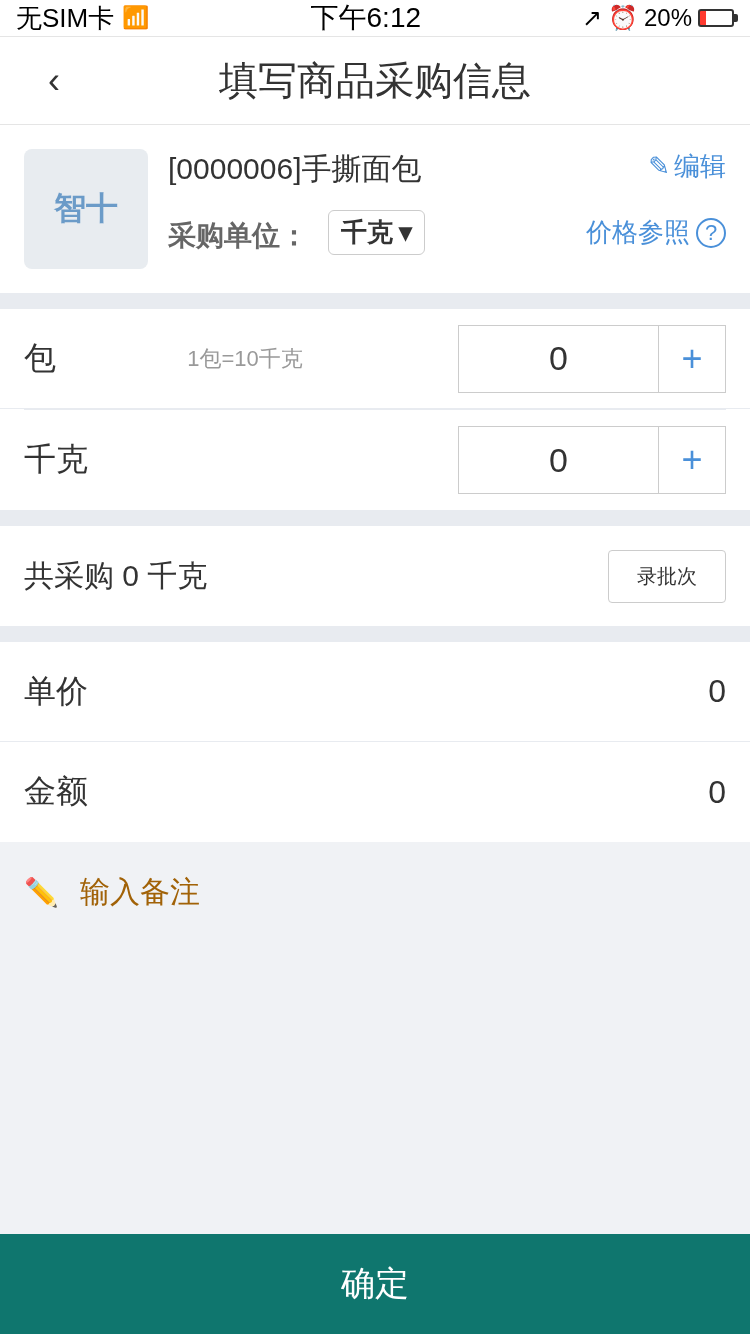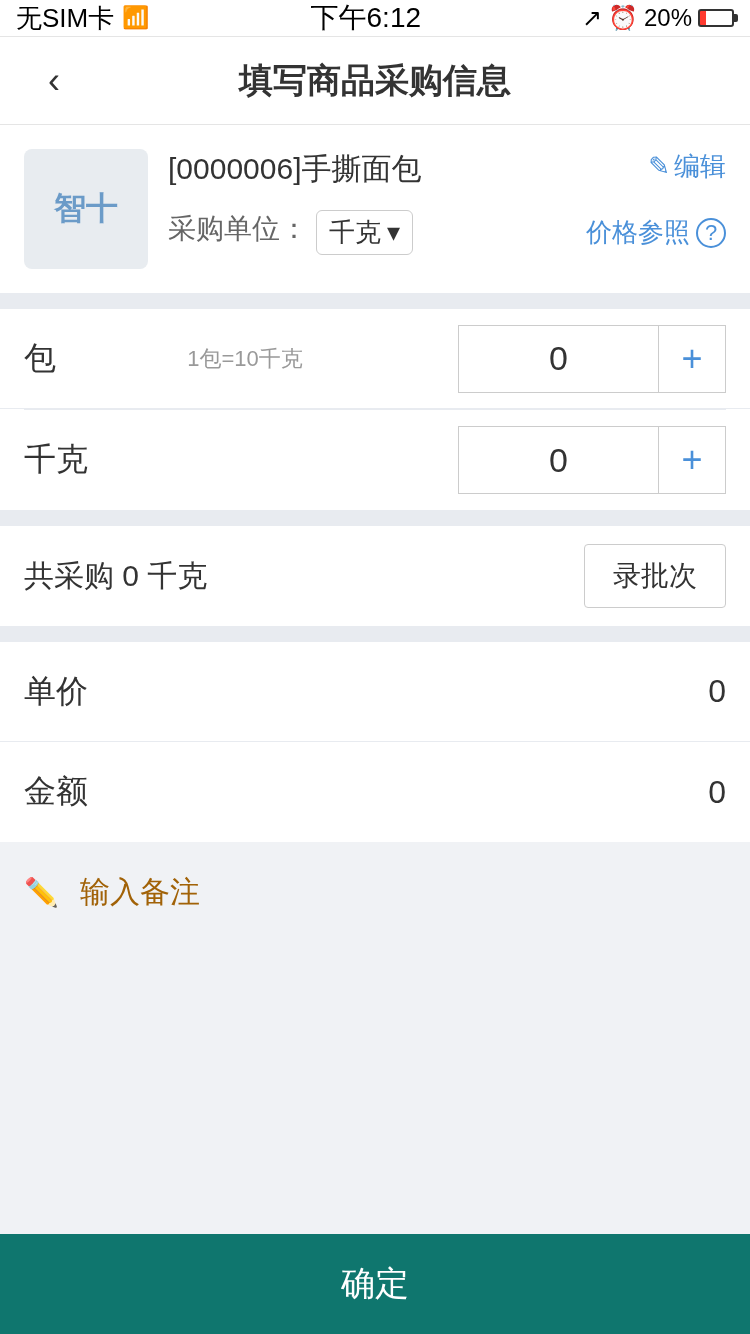--- a/index.html
+++ b/index.html
@@ -68,22 +68,22 @@
       width: 60px;
       height: 60px;
       display: flex;
       align-items: center;
       justify-content: center;
     }
     .nav-title {
       position: absolute;
       left: 50%;
       transform: translateX(-50%);
-      font-size: 34px;
-      font-weight: 700;
+      font-size: 39px;
+      font-weight: 400;
       color: #333;
     }
 
     
     .product-card {
       background: #fff;
       padding: 24px;
       display: flex;
       align-items: flex-start;
       gap: 20px;
@@ -235,21 +235,21 @@
       padding: 0 24px;
       height: 100px;
     }
     .summary-text {
       font-size: 30px;
       color: #333;
     }
     .batch-btn {
       border: 1px solid #ccc;
       padding: 12px 28px;
-      font-size: 28px;
+      font-size: 20px;
       color: #333;
       background: #fff;
       cursor: pointer;
       border-radius: 4px;
     }
 
     
     .price-section {
       background: #fff;
       margin-top: 0;
@@ -348,21 +348,21 @@
     <div class="product-top-row">
       <div class="product-name">
         <span>[0000006]</span><span>手撕面包</span>
       </div>
       <div class="edit-btn">
         <span>✎</span>
         <span>编辑</span>
       </div>
     </div>
     <div class="product-unit-row">
-      <div style="display:flex;align-items:flex-start;gap:8px;">
+      <div style="display:flex;align-items:flex-end;gap:20px;font-weight:bold;">
         <span class="unit-label">采购单位：</span>
         <div class="unit-select">
           <span>千克</span>
           <span>▾</span>
         </div>
       </div>
       <div class="price-ref">
         <span>价格参照</span>
         <div class="price-ref-help">?</div>
       </div>

